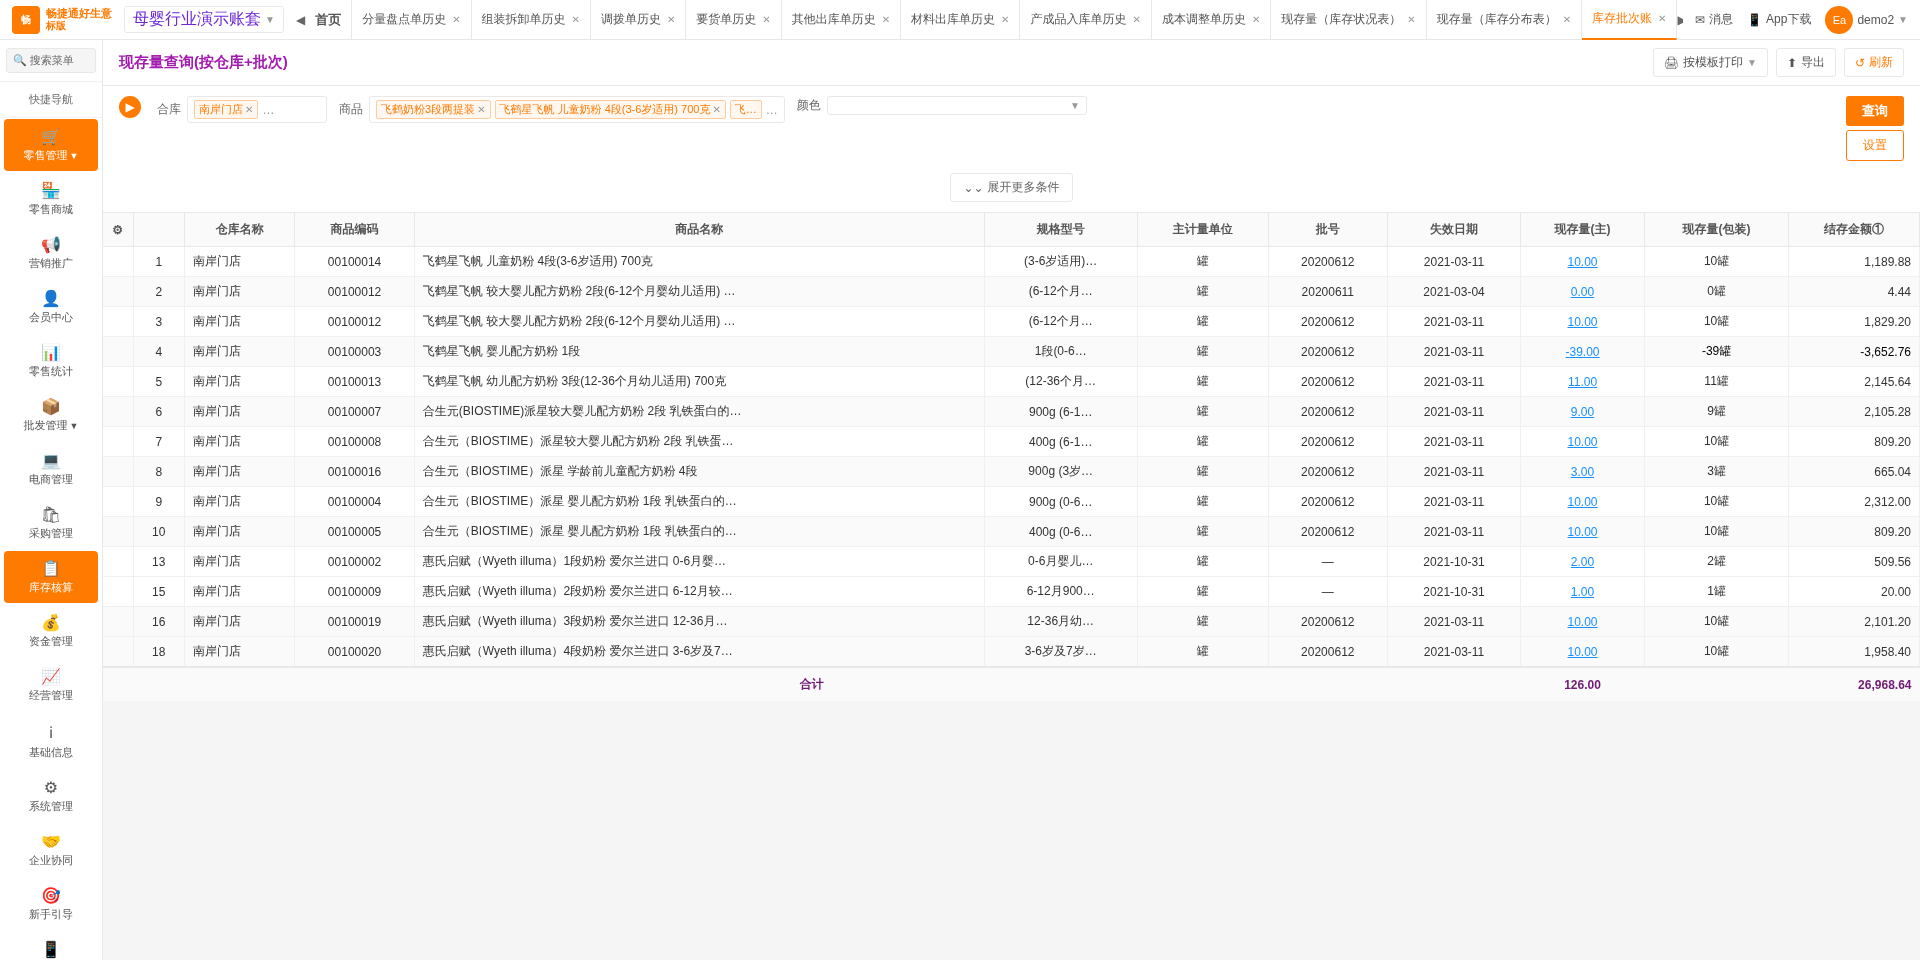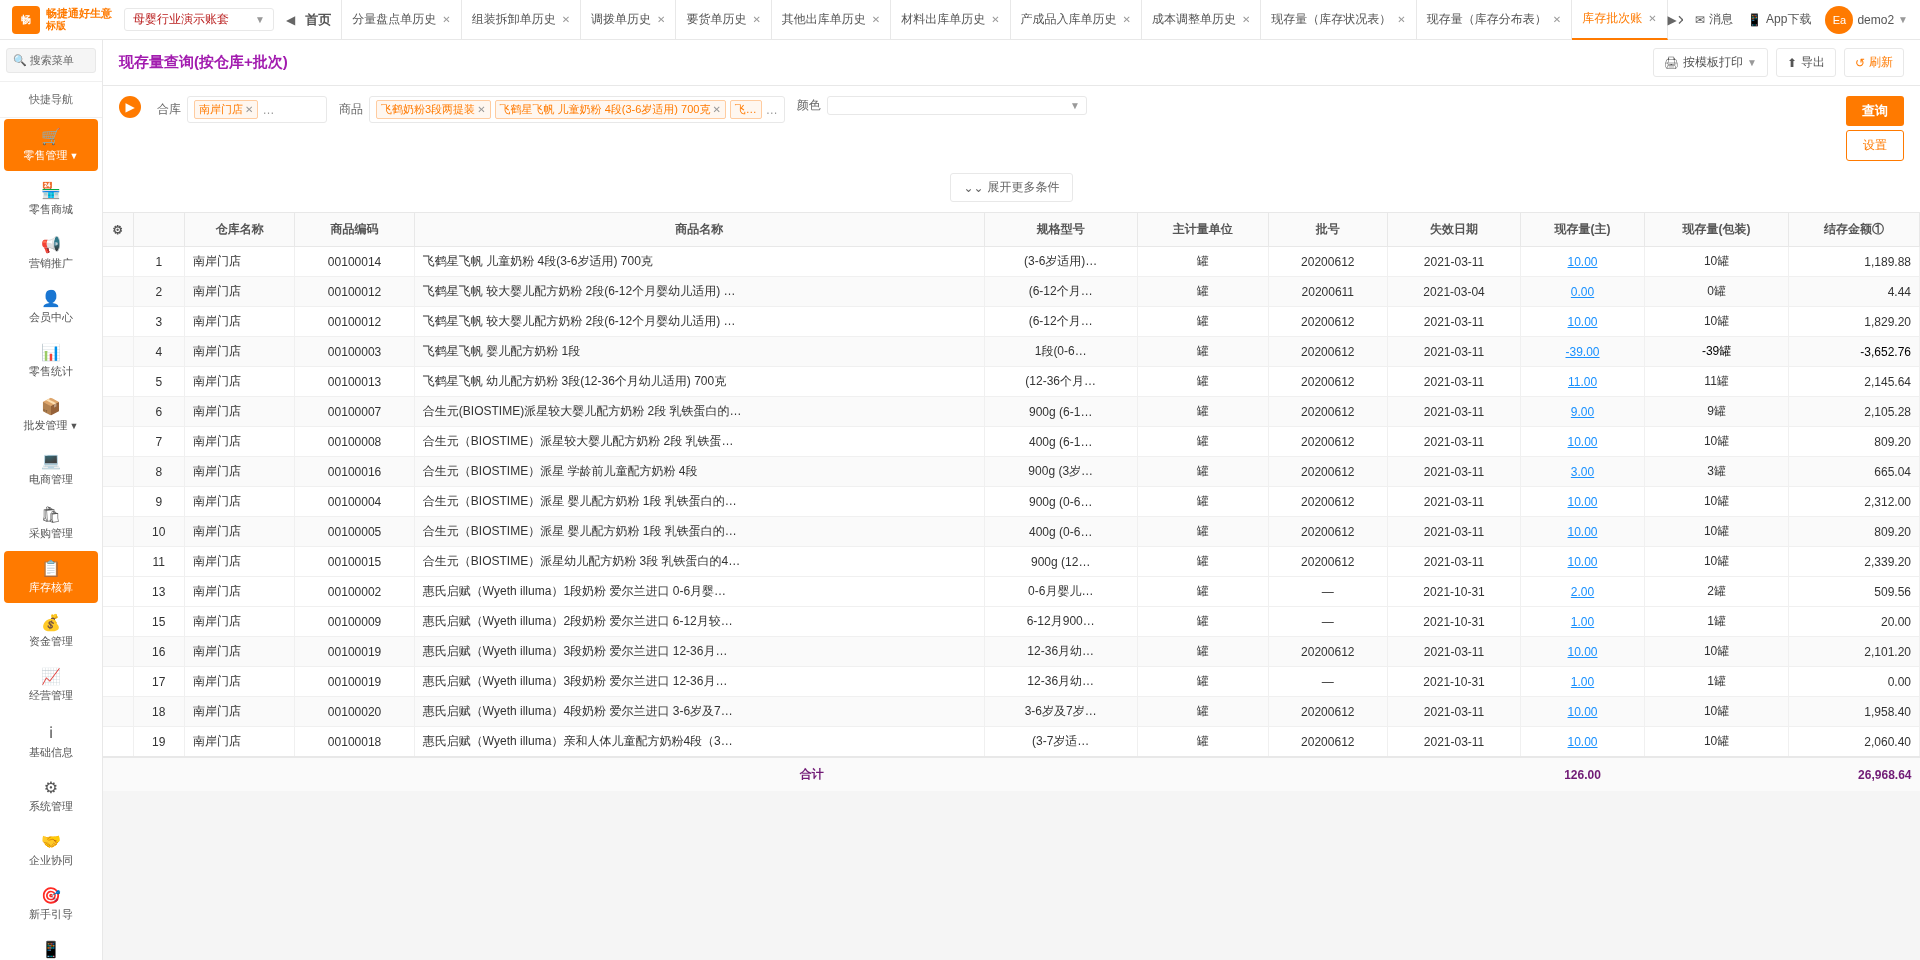--- a/index.html
+++ b/index.html
@@ -165,21 +165,21 @@
 
 <div class="top-bar">
   <div class="logo">
     <div class="logo-icon">畅</div>
     <div style="display:flex;flex-direction:column;line-height:1.2">
       <span style="font-size:11px;color:#ff7a00;font-weight:bold">畅捷通好生意</span>
       <span style="font-size:10px;color:#ff7a00">标版</span>
     </div>
   </div>
   <div style="display:flex;align-items:center;border:1px solid #e8e8e8;border-radius:3px;padding:2px 8px;gap:4px;min-width:150px;cursor:pointer;">
-    <span style="font-size:12px;color:#b91c1c;">母婴行业演示账套</span>
+    <span style="font-size:16px;color:#6d28d9;">母婴行业演示账套</span>
     <span style="color:#999;font-size:10px;margin-left:auto;">▼</span>
   </div>
   <div class="top-nav-tabs">
     <div class="tab-scroll-btn">◀</div>
     <div class="top-nav-tab" style="font-weight:bold;font-size:13px;">首页</div>
     <div class="top-nav-tab">分量盘点单历史 <span class="close-x">✕</span></div>
     <div class="top-nav-tab">组装拆卸单历史 <span class="close-x">✕</span></div>
     <div class="top-nav-tab">调拨单历史 <span class="close-x">✕</span></div>
     <div class="top-nav-tab">要货单历史 <span class="close-x">✕</span></div>
     <div class="top-nav-tab">其他出库单历史 <span class="close-x">✕</span></div>
@@ -510,34 +510,20 @@
               <td>400g (0-6…</td>
               <td>罐</td>
               <td>20200612</td>
               <td>2021-03-11</td>
               <td class="link">10.00</td>
               <td>10罐</td>
               <td class="text-right">809.20</td>
             </tr>
             <tr style="background: rgb(255, 255, 255);">
               <td></td>
-              <td>11</td>
-              <td class="text-left">南岸门店</td>
-              <td>00100015</td>
-              <td class="text-left">合生元（BIOSTIME）派星幼儿配方奶粉 3段 乳铁蛋白的4…</td>
-              <td>900g (12…</td>
-              <td>罐</td>
-              <td>20200612</td>
-              <td>2021-03-11</td>
-              <td class="link">10.00</td>
-              <td>10罐</td>
-              <td class="text-right">2,339.20</td>
-            </tr>
-            <tr style="background: rgb(255, 255, 255);">
-              <td></td>
               <td>13</td>
               <td class="text-left">南岸门店</td>
               <td>00100002</td>
               <td class="text-left">惠氏启赋（Wyeth illuma）1段奶粉 爱尔兰进口 0-6月婴…</td>
               <td>0-6月婴儿…</td>
               <td>罐</td>
               <td>—</td>
               <td>2021-10-31</td>
               <td class="link">2.00</td>
               <td>2罐</td>
@@ -564,61 +550,33 @@
               <td>00100019</td>
               <td class="text-left">惠氏启赋（Wyeth illuma）3段奶粉 爱尔兰进口 12-36月…</td>
               <td>12-36月幼…</td>
               <td>罐</td>
               <td>20200612</td>
               <td>2021-03-11</td>
               <td class="link">10.00</td>
               <td>10罐</td>
               <td class="text-right">2,101.20</td>
             </tr>
-            <tr style="background: rgb(255, 255, 255);">
-              <td></td>
-              <td>17</td>
-              <td class="text-left">南岸门店</td>
-              <td>00100019</td>
-              <td class="text-left">惠氏启赋（Wyeth illuma）3段奶粉 爱尔兰进口 12-36月…</td>
-              <td>12-36月幼…</td>
-              <td>罐</td>
-              <td>—</td>
-              <td>2021-10-31</td>
-              <td class="link">1.00</td>
-              <td>1罐</td>
-              <td class="text-right">0.00</td>
-            </tr>
             <tr style="background: rgb(250, 250, 250);">
               <td></td>
               <td>18</td>
               <td class="text-left">南岸门店</td>
               <td>00100020</td>
               <td class="text-left">惠氏启赋（Wyeth illuma）4段奶粉 爱尔兰进口 3-6岁及7…</td>
               <td>3-6岁及7岁…</td>
               <td>罐</td>
               <td>20200612</td>
               <td>2021-03-11</td>
               <td class="link">10.00</td>
               <td>10罐</td>
               <td class="text-right">1,958.40</td>
-            </tr>
-            <tr style="background: rgb(255, 255, 255);">
-              <td></td>
-              <td>19</td>
-              <td class="text-left">南岸门店</td>
-              <td>00100018</td>
-              <td class="text-left">惠氏启赋（Wyeth illuma）亲和人体儿童配方奶粉4段（3…</td>
-              <td>(3-7岁适…</td>
-              <td>罐</td>
-              <td>20200612</td>
-              <td>2021-03-11</td>
-              <td class="link">10.00</td>
-              <td>10罐</td>
-              <td class="text-right">2,060.40</td>
             </tr>
           </tbody>
         <tfoot>
           <tr>
             <td colspan="9" style="text-align:center;">合计</td>
             <td style="text-align:center;">126.00</td>
             <td></td>
             <td style="text-align:right;">26,968.64</td>
           </tr>
         </tfoot>

